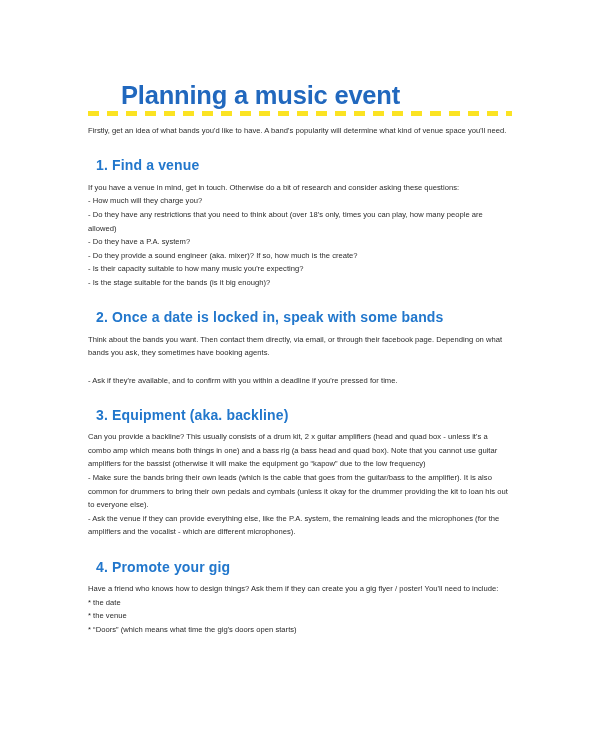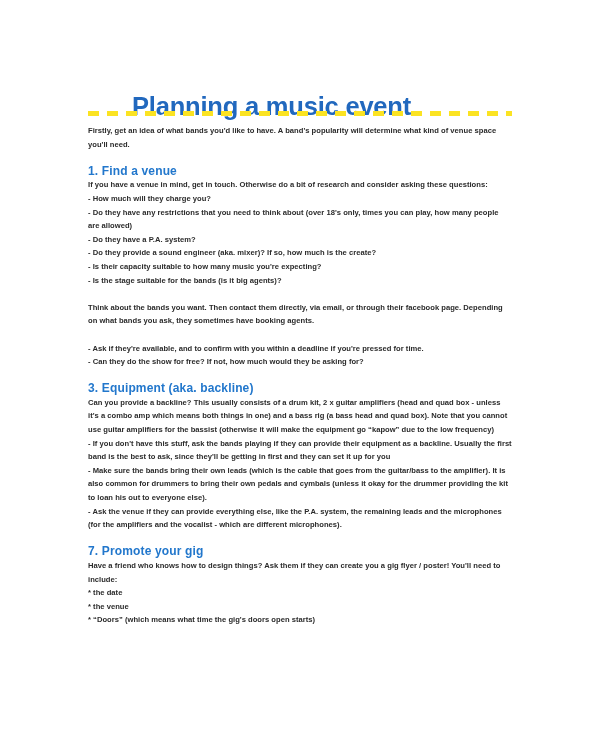--- a/index.html
+++ b/index.html
@@ -25,21 +25,21 @@
     position: absolute;
     left: 88px;
     top: 0;
     width: 424px;
   }
   .doc-title {
     font-size: 25.5px;
     font-weight: bold;
     color: #2168be;
     letter-spacing: -0.2px;
-    margin: 15px;
+    margin: 4px;
     padding: 0;
     position: absolute;
     left: 29px;
     top: 79px;
     white-space: nowrap;
     line-height: 1;
   }
   .divider {
     position: absolute;
     left: 0px;
@@ -61,26 +61,25 @@
     width: 424px;
   }
   p.para {
     margin: 0;
     padding: 0;
     font-size: 7.6px;
     line-height: 13.6px;
     color: #2b2b2b;
     letter-spacing: 0.02px;
     text-align: left;
-    font-weight: bold;
   }
   h2.section-heading {
-    margin: 0;
+    margin: 8px;
     padding: 0;
-    font-size: 12px;
+    font-size: 14px;
     font-weight: bold;
     line-height: 13.6px;
     color: #2277cc;
     letter-spacing: 0.15px;
   }
   .gap-sm { height: 13.6px; }
   .gap-md { height: 13.6px; }
   .spacer-line { height: 13.6px; }
 </style>
 </head>
@@ -100,46 +99,45 @@
       <div class="gap-md"></div>
 
       <section>
         <h2 class="section-heading">1. Find a venue</h2>
         <p class="para">If you have a venue in mind, get in touch. Otherwise do a bit of research and consider asking these questions:</p>
         <p class="para">- How much will they charge you?</p>
         <p class="para">- Do they have any restrictions that you need to think about (over 18's only, times you can play, how many people are allowed)</p>
         <p class="para">- Do they have a P.A. system?</p>
         <p class="para">- Do they provide a sound engineer (aka. mixer)? If so, how much is the create?</p>
         <p class="para">- Is their capacity suitable to how many music you're expecting?</p>
-        <p class="para">- Is the stage suitable for the bands (is it big agents)?</p>
+        <p class="para">- Is the stage suitable for the bands (is it big enough)?</p>
       </section>
 
       <div class="gap-md"></div>
 
       <section>
+        <h2 class="section-heading">2. Once a date is locked in, speak with some bands</h2>
         <p class="para">Think about the bands you want. Then contact them directly, via email, or through their facebook page. Depending on what bands you ask, they sometimes have booking agents.</p>
         <div class="spacer-line"></div>
         <p class="para">- Ask if they're available, and to confirm with you within a deadline if you're pressed for time.</p>
-        <p class="para">- Can they do the show for free? If not, how much would they be asking for?</p>
       </section>
 
       <div class="gap-sm"></div>
 
       <section>
         <h2 class="section-heading">3. Equipment (aka. backline)</h2>
         <p class="para">Can you provide a backline? This usually consists of a drum kit, 2 x guitar amplifiers (head and quad box - unless it's a combo amp which means both things in one) and a bass rig (a bass head and quad box). Note that you cannot use guitar amplifiers for the bassist (otherwise it will make the equipment go “kapow” due to the low frequency)</p>
-        <p class="para">- If you don't have this stuff, ask the bands playing if they can provide their equipment as a backline. Usually the first band is the best to ask, since they'll be getting in first and they can set it up for you</p>
         <p class="para">- Make sure the bands bring their own leads (which is the cable that goes from the guitar/bass to the amplifier). It is also common for drummers to bring their own pedals and cymbals (unless it okay for the drummer providing the kit to loan his out to everyone else).</p>
         <p class="para">- Ask the venue if they can provide everything else, like the P.A. system, the remaining leads and the microphones (for the amplifiers and the vocalist - which are different microphones).</p>
       </section>
 
       <div class="gap-md"></div>
 
       <section>
-        <h2 class="section-heading">7. Promote your gig</h2>
+        <h2 class="section-heading">4. Promote your gig</h2>
         <p class="para">Have a friend who knows how to design things? Ask them if they can create you a gig flyer / poster! You'll need to include:</p>
         <p class="para">* the date</p>
         <p class="para">* the venue</p>
         <p class="para">* “Doors” (which means what time the gig's doors open starts)</p>
       </section>
 
     </div>
   </div>
 </div>
 

